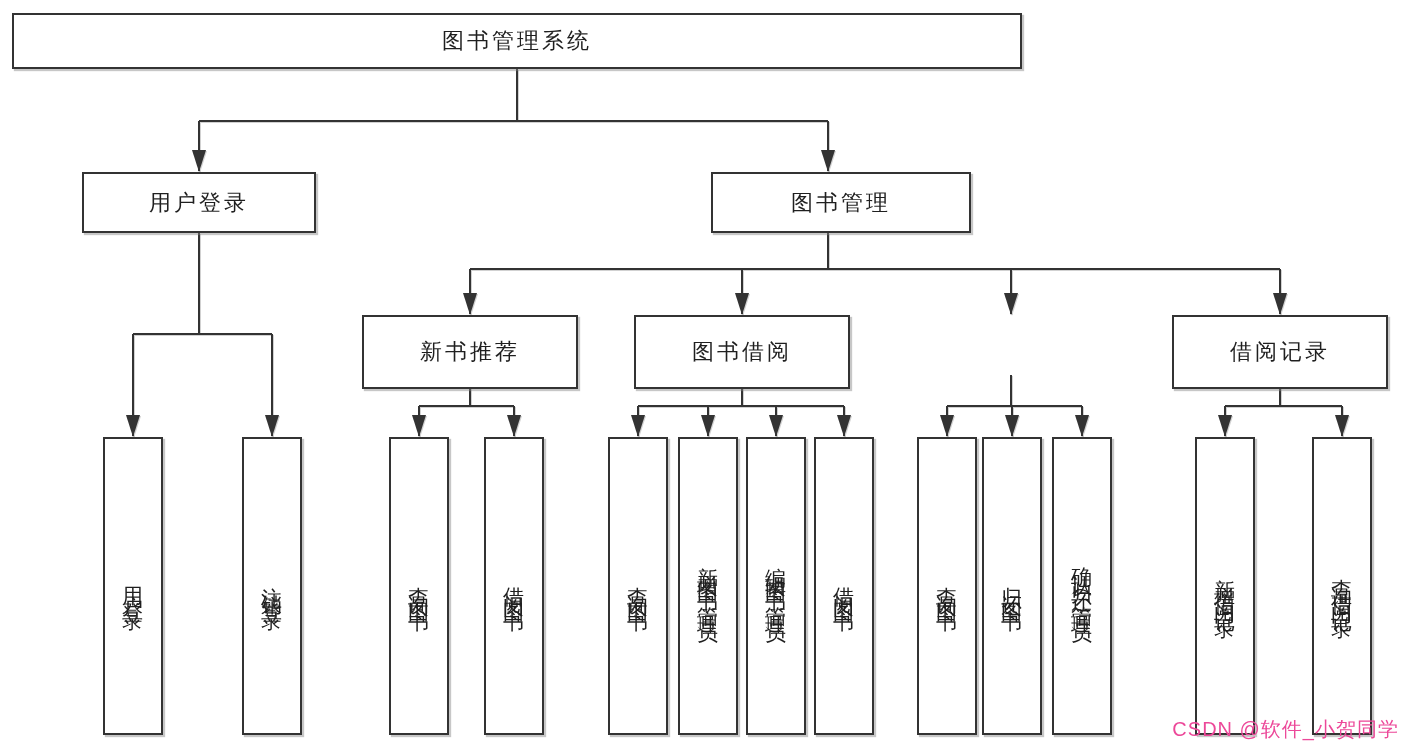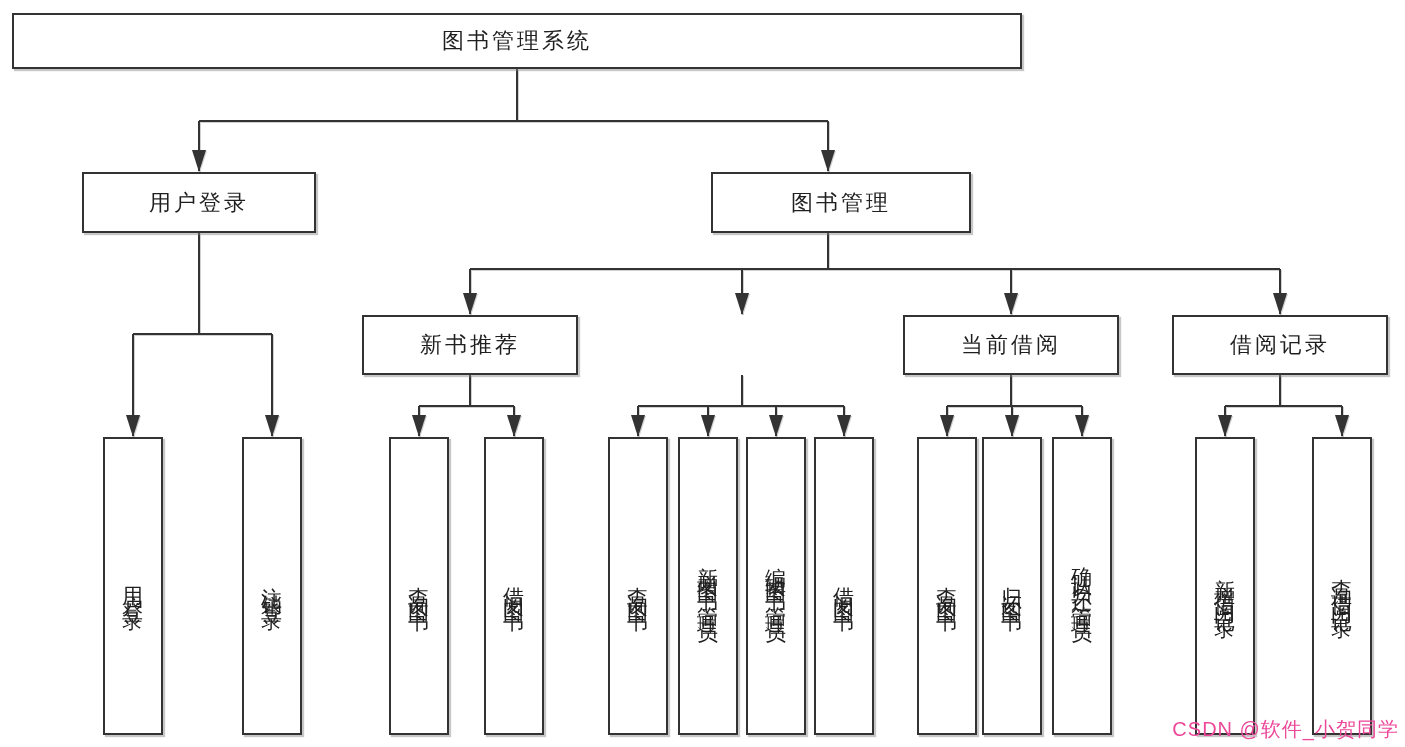--- a/index.html
+++ b/index.html
@@ -43,21 +43,21 @@
     writing-mode: vertical-lr;
     text-orientation: mixed;
     font-size: 21px;
     letter-spacing: 8px;
     line-height: 1;
     color: #1f1f1f;
   }
   .lvl-root { left: 12px;  top: 13px;  width: 1010px; height: 56px; }
   .lvl2-a   { left: 82px;  top: 172px; width: 234px;  height: 61px; }
   .lvl2-b   { left: 711px; top: 172px; width: 260px;  height: 61px; }
-  .lvl3     { top: 315px; width: 216px; height: 60px; font-family: Liberation Serif, serif; }
+  .lvl3     { top: 315px; width: 216px; height: 74px; font-family: Liberation Serif, serif; }
   .leaf     { top: 437px; width: 60px;  height: 298px; }
   .watermark {
     position: absolute;
     right: 6px;
     bottom: 4px;
     font-size: 20px;
     color: #ec4899;
     letter-spacing: 1px;
     white-space: nowrap;
     z-index: 5;
@@ -119,22 +119,22 @@
   <div class="box lvl2-a">
     <span class="hlabel">用户登录</span>
   </div>
   <div class="box lvl2-b">
     <span class="hlabel">图书管理</span>
   </div>
 
   <div class="box lvl3" style="left:362px">
     <span class="hlabel">新书推荐</span>
   </div>
-  <div class="box lvl3" style="left:903px">
-    <span class="hlabel">当前借阅</span>
+  <div class="box lvl3" style="left:634px">
+    <span class="hlabel">图书借阅</span>
   </div>
   <div class="box lvl3" style="left:1172px">
     <span class="hlabel">借阅记录</span>
   </div>
 
   <div class="box leaf" style="left:103px">
     <span class="vlabel">用户登录</span>
   </div>
   <div class="box leaf" style="left:242px">
     <span class="vlabel">注销登录</span>

